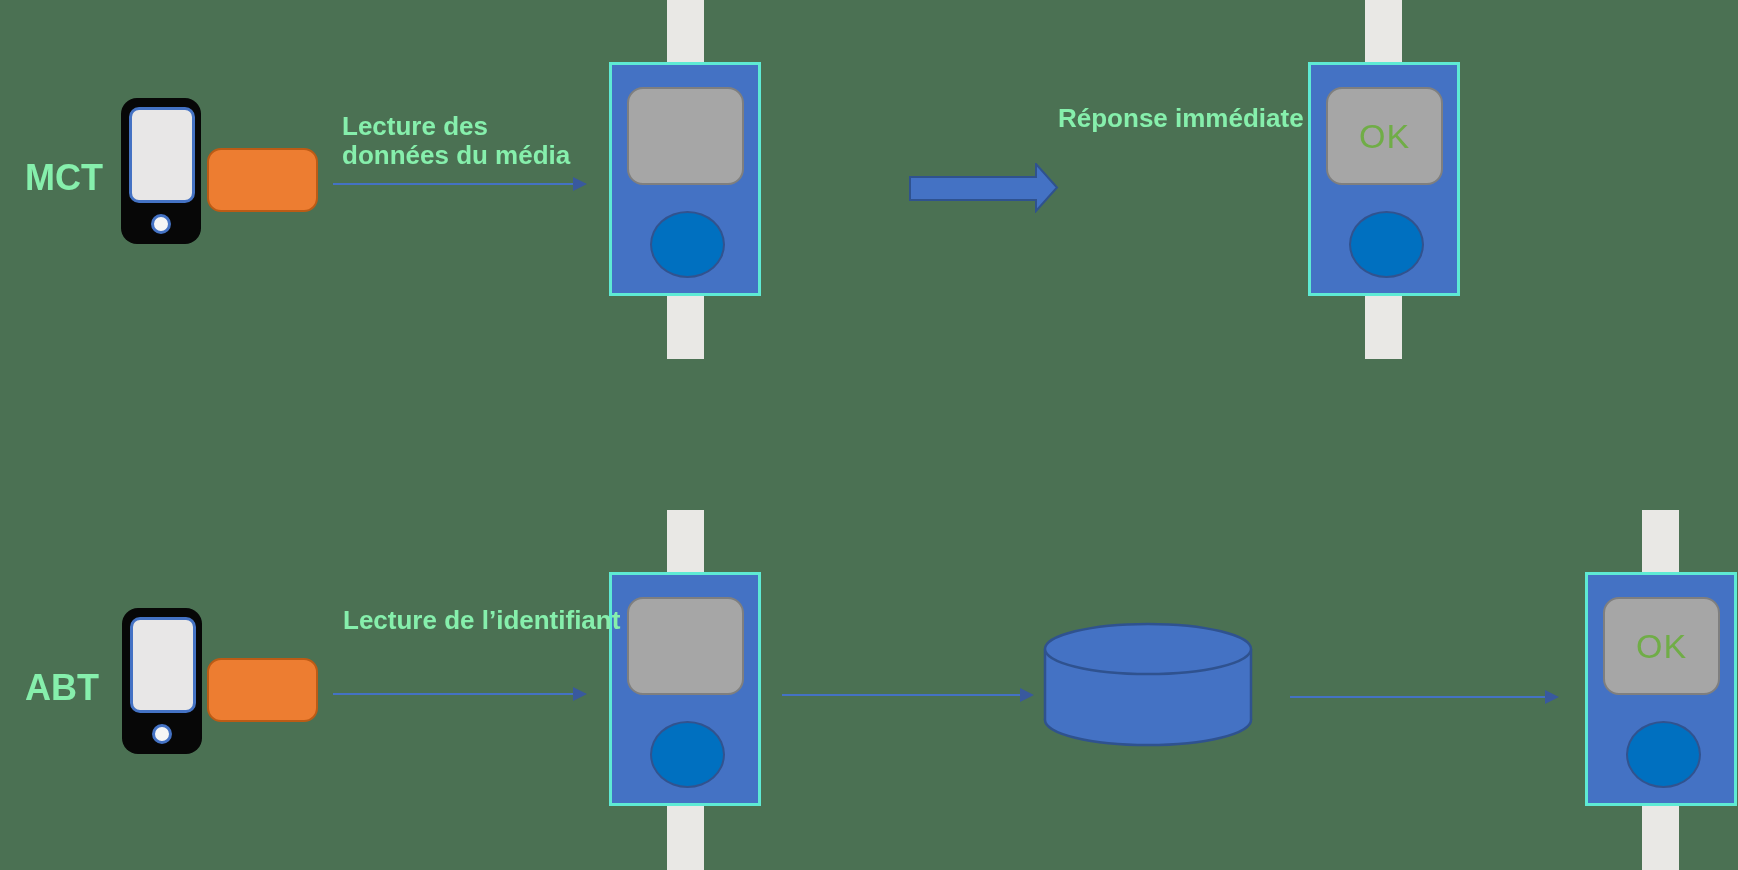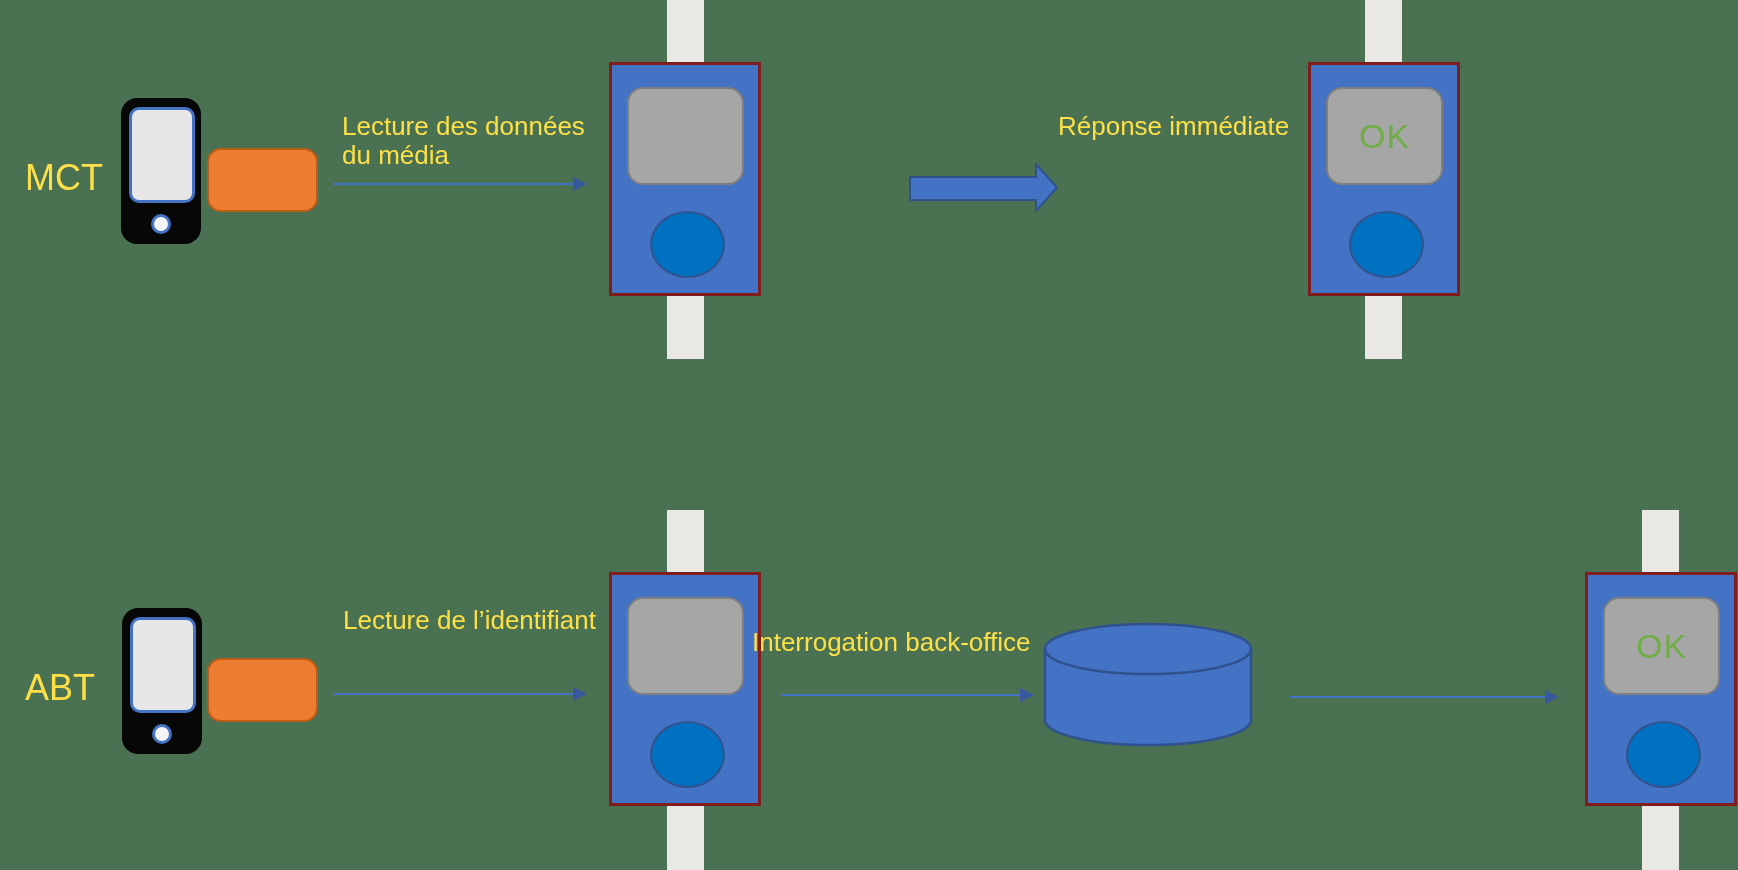--- a/index.html
+++ b/index.html
@@ -1,24 +1,24 @@
 <!DOCTYPE html>
 <html><head>
 <meta charset="utf-8">
 <style>
   html,body{margin:0;padding:0;}
   body{background:#4B7153;font-family:"Liberation Sans", sans-serif;}
   #canvas{position:relative;width:1738px;height:870px;background:#4B7153;overflow:hidden;}
 
-  .lbl{position:absolute;color:#fde047;font-size:26px;line-height:29px;z-index:5;white-space:pre-line;}
+  .lbl{position:absolute;color:#86efac;font-size:26px;line-height:29px;z-index:5;white-space:pre-line;font-weight:bold;}
   .lbl.big{font-size:36px;line-height:40px;}
 
   .pole{position:absolute;width:37px;background:#E9E8E5;z-index:1;}
 
-  .validator{position:absolute;width:152px;height:234px;background:#4472C4;border:3px solid #7f1d1d;box-sizing:border-box;z-index:2;}
+  .validator{position:absolute;width:152px;height:234px;background:#4472C4;border:3px solid #5eead4;box-sizing:border-box;z-index:2;}
   .v-screen{position:absolute;left:15px;top:22px;width:117px;height:98px;background:#A6A6A6;border:2px solid #7F7F7F;border-radius:16px;box-sizing:border-box;display:flex;align-items:center;justify-content:center;font-size:34px;color:#70AD47;letter-spacing:1px;}
   .v-btn{position:absolute;left:38px;top:146px;width:75px;height:67px;border-radius:50%;background:#0070C0;border:2px solid #31538F;box-sizing:border-box;}
 
   .phone{position:absolute;width:80px;height:146px;background:#070707;border-radius:16px;z-index:2;}
   .p-screen{position:absolute;left:8px;top:9px;width:66px;height:96px;background:#E8E7E7;border:3px solid #4472C4;border-radius:10px;box-sizing:border-box;}
   .p-home{position:absolute;left:30px;top:116px;width:20px;height:20px;background:#F5F5F5;border:3px solid #4472C4;border-radius:50%;box-sizing:border-box;}
 
   .nfc{position:absolute;width:111px;height:64px;background:#ED7D31;border:2px solid #BC5B15;border-radius:14px;box-sizing:border-box;z-index:3;}
 
   .arrow-line{position:absolute;height:2px;background:#4472C4;z-index:2;}
@@ -46,21 +46,21 @@
 
   <div class="pole" style="left:667px;top:0;height:359px;"></div>
   <div class="validator" style="left:609px;top:62px;">
     <div class="v-screen"></div>
     <div class="v-btn"></div>
   </div>
 
   <svg class="shape" style="left:909px;top:163px;" width="150" height="50" viewBox="0 0 150 50">
     <polygon points="1,14 127,14 127,1 148,24.5 127,48 127,37 1,37" fill="#4472C4" stroke="#2F528F" stroke-width="2"></polygon>
   </svg>
-  <div class="lbl" style="left:1058px;top:104px;margin-top:8px;">Réponse immédiate</div>
+  <div class="lbl" style="left:1058px;top:104px;">Réponse immédiate</div>
 
   <div class="pole" style="left:1365px;top:0;height:359px;"></div>
   <div class="validator" style="left:1308px;top:62px;">
     <div class="v-screen">OK</div>
     <div class="v-btn"></div>
   </div>
 
   <div class="lbl big" style="left:25px;top:668px;text-align:center;">ABT</div>
 
   <div class="phone" style="left:122px;top:608px;">
@@ -73,21 +73,20 @@
   <div class="lbl" style="left:343px;top:606px;white-space:nowrap;text-align:center;">Lecture de l’identifiant</div>
   <div class="arrow-line" style="left:333px;top:693px;width:240px;"></div>
   <div class="arrow-head" style="left:573px;top:687px;"></div>
 
   <div class="pole" style="left:667px;top:510px;height:360px;"></div>
   <div class="validator" style="left:609px;top:572px;">
     <div class="v-screen"></div>
     <div class="v-btn"></div>
   </div>
 
-  <div class="lbl" style="left:752px;top:628px;white-space:nowrap;">Interrogation back-office</div>
   <div class="arrow-line" style="left:782px;top:694px;width:238px;"></div>
   <div class="arrow-head" style="left:1020px;top:688px;"></div>
 
   <svg class="shape" style="left:1043px;top:622px;" width="210" height="125" viewBox="0 0 210 125">
     <ellipse cx="105" cy="98" rx="103" ry="25" fill="#4472C4" stroke="#2F528F" stroke-width="2.5"></ellipse>
     <rect x="2" y="27" width="206" height="71" fill="#4472C4"></rect>
     <line x1="2" y1="27" x2="2" y2="98" stroke="#2F528F" stroke-width="2.5"></line>
     <line x1="208" y1="27" x2="208" y2="98" stroke="#2F528F" stroke-width="2.5"></line>
     <ellipse cx="105" cy="27" rx="103" ry="25" fill="#4472C4" stroke="#2F528F" stroke-width="2.5"></ellipse>
   </svg>

